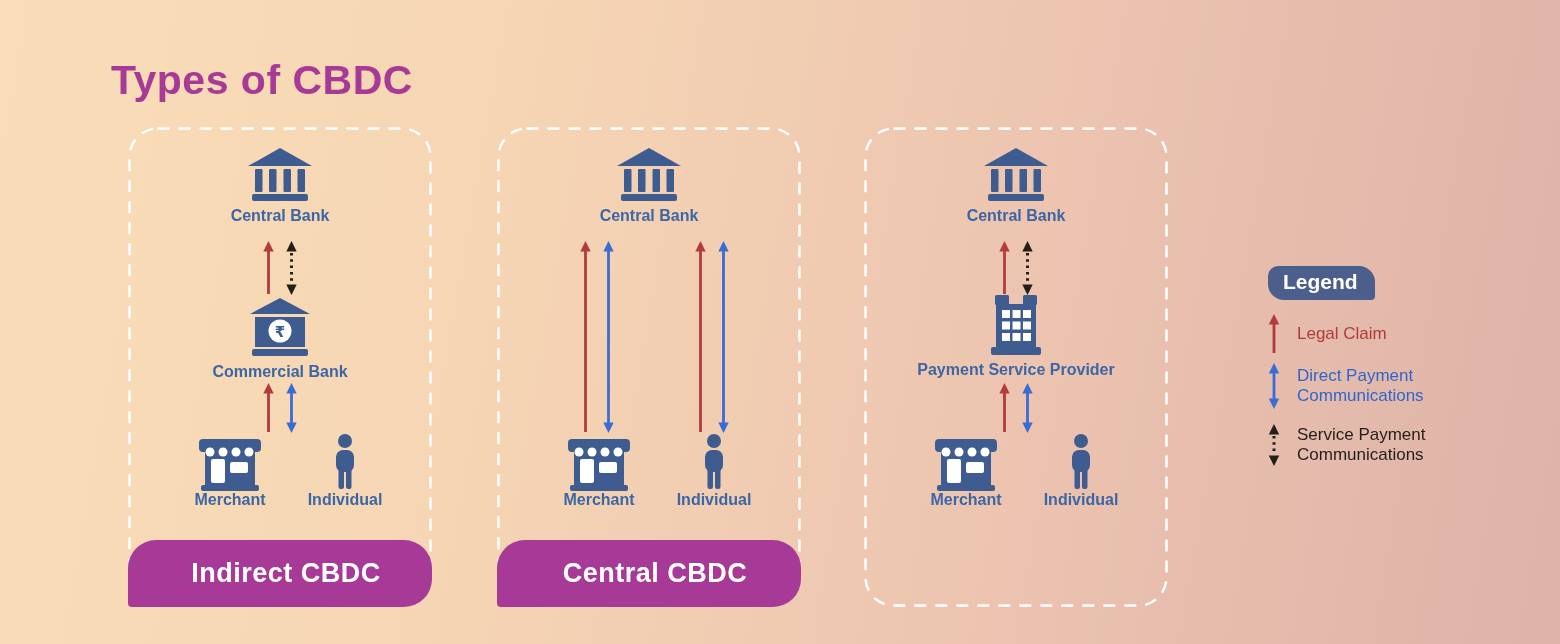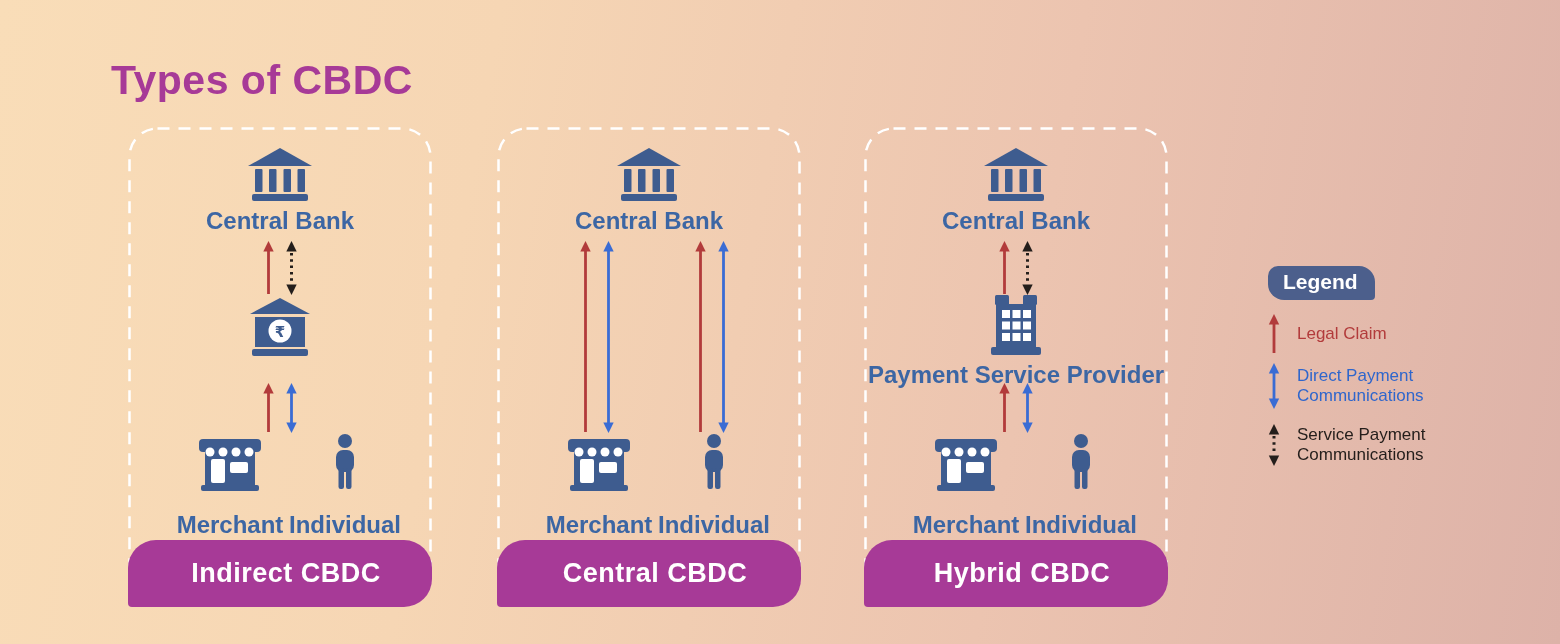--- a/index.html
+++ b/index.html
@@ -18,33 +18,33 @@
   .dash-border{position:absolute;left:0;top:0;}
   .banner{
     position:absolute;left:0;right:0;bottom:0;height:67px;
     background:#a73a97;border-radius:28px 28px 28px 4px;
     display:flex;align-items:center;justify-content:center;
     color:#ffffff;font-size:27px;font-weight:700;letter-spacing:0.5px;padding-left:12px;
   }
   .entity-top{position:absolute;top:20px;left:0;right:0;text-align:center;}
   .entity-mid{position:absolute;top:170px;left:0;right:0;text-align:center;}
   .entity-mid.psp{top:166px;}
-  .entity-label{margin-top:6px;font-size:24px;font-weight:700;color:#3c66a4;}
+  .entity-label{margin-top:6px;font-size:16px;font-weight:700;color:#3c66a4;}
   .icon{display:block;margin:0 auto;}
   .icon *{fill:#3e5c8f;}
   .icon .wht{fill:#ffffff;}
   .pair{position:absolute;left:50%;transform:translateX(-50%);display:flex;gap:11px;}
   .pair-top{top:114px;}
   .pair-mid{top:256px;}
   .pair-long-left{left:100px;transform:translateX(-50%);top:114px;}
   .pair-long-right{left:215px;transform:translateX(-50%);top:114px;}
   .col{position:absolute;top:306px;width:120px;text-align:center;}
   .col-merchant{left:42px}.col-individual{left:157px}
   .icon-wrap{height:58px;display:flex;align-items:flex-end;justify-content:center;}
-  .col .entity-label{margin-top:20px;}
+  .col .entity-label{margin-top:0;}
   
   .arr{display:block;}
   .arr polygon{fill:currentColor;}
   .arr line{stroke:currentColor;stroke-width:2.8;}
   .arr.dashed line{stroke-dasharray:2.5 3.8;stroke-width:3;}
   .c-red{color:#b23b3b}.c-blue{color:#3a6cd4}.c-black{color:#241e1b}
   
   .legend{position:absolute;left:1268px;top:266px;width:210px;}
   .legend-badge{
     display:inline-block;background:#4c5f8c;color:#fff;
@@ -93,20 +93,21 @@
     </div>
 
     <div class="entity-mid">
       <svg class="icon" width="66" height="60" viewBox="0 0 66 60">
         <polygon points="33,1 63,17 3,17"></polygon>
         <rect x="8" y="20" width="50" height="30"></rect>
         <circle class="wht" cx="33" cy="34" r="11.5"></circle>
         <text x="33" y="39.5" text-anchor="middle" font-size="15" font-weight="bold" fill="#3e5c8f" font-family="DejaVu Sans, sans-serif">₹</text>
         <rect x="5" y="52" width="56" height="7" rx="2"></rect>
       </svg>
+      <div class="entity-label">Commercial Bank</div>
     </div>
 
     <div class="pair pair-mid">
       <svg class="arr c-red" width="12" height="50" viewBox="0 0 12 50">
         <polygon points="6,0 0.8,10.5 11.2,10.5"></polygon>
           <line x1="6" y1="9" x2="6" y2="49"></line>
       </svg>
       <svg class="arr c-blue" width="12" height="50" viewBox="0 0 12 50">
         <polygon points="6,0 0.8,10.5 11.2,10.5"></polygon>
           <polygon points="6,50 0.8,39.5 11.2,39.5"></polygon>
@@ -301,21 +302,20 @@
         <svg class="icon" width="30" height="58" viewBox="0 0 30 58">
           <circle cx="15" cy="8" r="7"></circle>
           <rect x="6" y="17" width="18" height="22" rx="7"></rect>
           <rect x="8.5" y="35" width="5.5" height="21" rx="2.2"></rect>
           <rect x="16" y="35" width="5.5" height="21" rx="2.2"></rect>
         </svg>
       </div>
       <div class="entity-label">Individual</div>
     </div>
 
-    <div class="banner">Hybrid CBDC</div>
   </div>
 
   <div class="legend">
     <div class="legend-badge">Legend</div>
 
     <div class="legend-item li-1">
       <svg class="arr c-red" width="12" height="40" viewBox="0 0 12 40">
         <polygon points="6,0 0.8,10.5 11.2,10.5"></polygon>
           <line x1="6" y1="9" x2="6" y2="39"></line>
       </svg>

